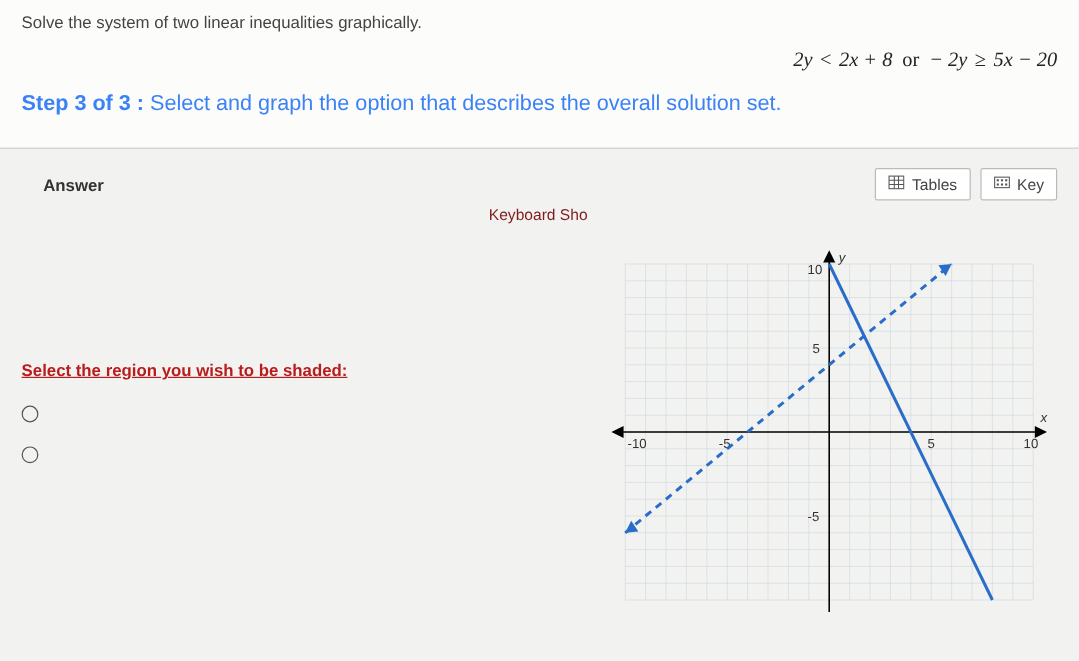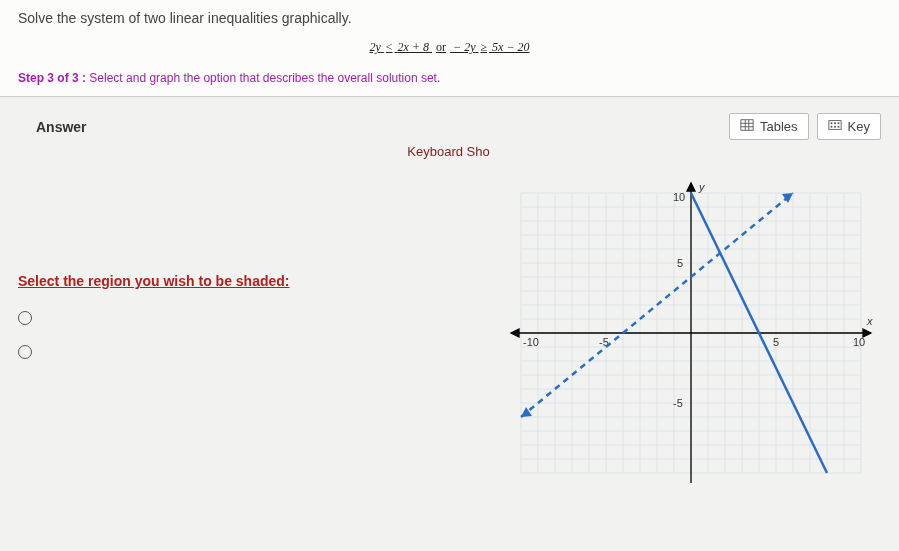--- a/index.html
+++ b/index.html
@@ -8,38 +8,37 @@
       background: #f2f2f0;
       color: #333;
       width: 899px;
       height: 551px;
       overflow: hidden;
       font-size: 14px;
     }
     .top-panel {
       background: #fcfcfa;
       border-bottom: 1px solid #ccc;
-      padding: 10px 18px 11px 18px;
+      padding: 10px 18px 26px 18px;
     }
     .prompt-main {
       color: #444;
       margin-bottom: 14px;
       font-size: 14px;
     }
     .equation {
-      text-align: center;
+      text-align: right;
       font-family: "Times New Roman", serif;
-      font-size: 12px;
+      font-size: 17px;
       color: #222;
       margin: 4px 0 16px 0;
       font-style: italic;
-      text-decoration: underline;
     }
     .equation .op { font-style: normal; margin: 0 2px;}
-    .step-line { font-size: 12px; color: #a21caf; }
+    .step-line { font-size: 18px; color: #3b82f6; }
     .step-line b { font-weight: 700; }
     .answer-row {
       display: flex;
       justify-content: space-between;
       align-items: center;
       padding: 16px 18px 4px 18px;
     }
     .answer-label { font-weight: 700; color: #333; margin-left: 18px; }
     .right-buttons { display: flex; gap: 8px; align-items: center; padding-left: 16px; }
     .btn {

